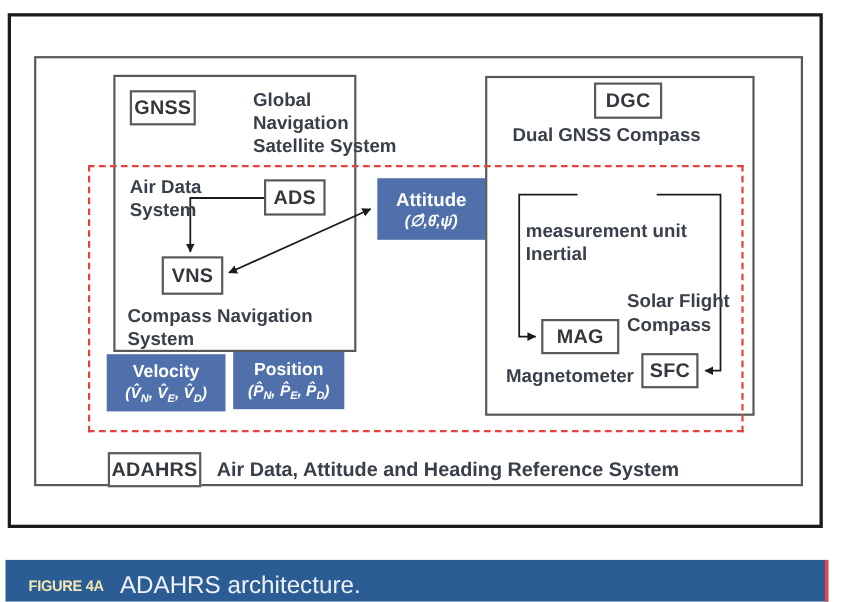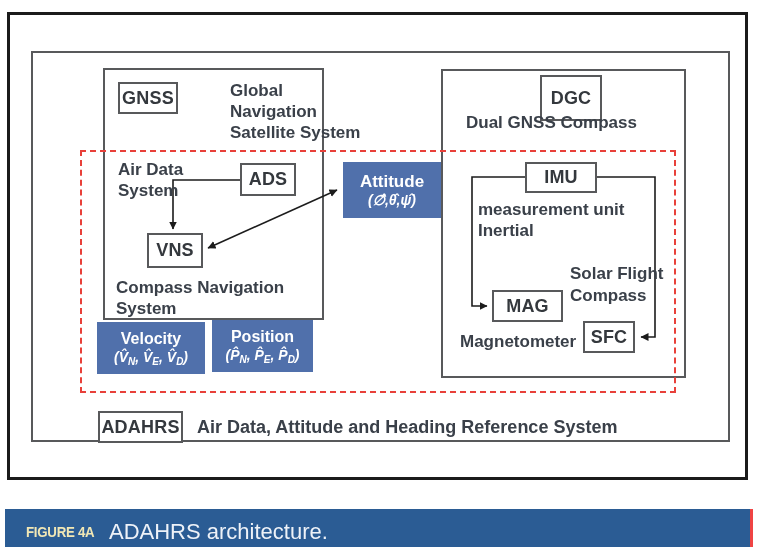--- a/index.html
+++ b/index.html
@@ -75,35 +75,34 @@
     <path d="M525,177 L472,177 L472,306 L487,306" fill="none" stroke="#1c1c1c" stroke-width="1.6" marker-end="url(#arrow)"></path>
     <path d="M597,177 L655,177 L655,337 L641,337" fill="none" stroke="#1c1c1c" stroke-width="1.6" marker-end="url(#arrow)"></path>
   </svg>
 
   <div class="abs node" style="left:118px;top:82px;width:60px;height:32px;">GNSS</div>
   <div class="abs lbl" style="left:186px;top:80px;width:142px;margin-left:44px;">
     <div>Global Navigation</div>
     <div>Satellite System</div>
   </div>
 
-  <div class="abs node" style="left:540px;top:75px;width:62px;height:46px;">DGC</div>
+  <div class="abs node" style="left:540px;top:75px;width:62px;height:33px;">DGC</div>
   <div class="abs lbl center" style="left:466px;top:112px;width:210px;">Dual GNSS Compass</div>
 
   <div class="abs lbl" style="left:118px;top:159px;width:122px;">Air Data System</div>
   <div class="abs node" style="left:240px;top:163px;width:56px;height:33px;">ADS</div>
 
   <div class="abs node" style="left:147px;top:233px;width:56px;height:35px;">VNS</div>
   <div class="abs lbl" style="left:116px;top:277px;width:200px;">Compass Navigation System</div>
 
   <div class="abs blue-box" style="left:343px;top:162px;width:98px;height:56px;">
     <div class="title">Attitude</div>
     <div class="vars">(∅̂,θ̂,ψ̂)</div>
   </div>
 
-  <div class="abs node" style="left:525px;top:162px;width:72px;height:31px;">IMU</div>
   <div class="abs lbl center" style="left:478px;top:199px;width:170px;">
     <div>measurement unit</div>
     <div>Inertial</div>
   </div>
 
   <div class="abs lbl" style="left:570px;top:263px;width:100px;line-height:22px;">
     <div>Solar Flight</div>
     <div>Compass</div>
   </div>
 

